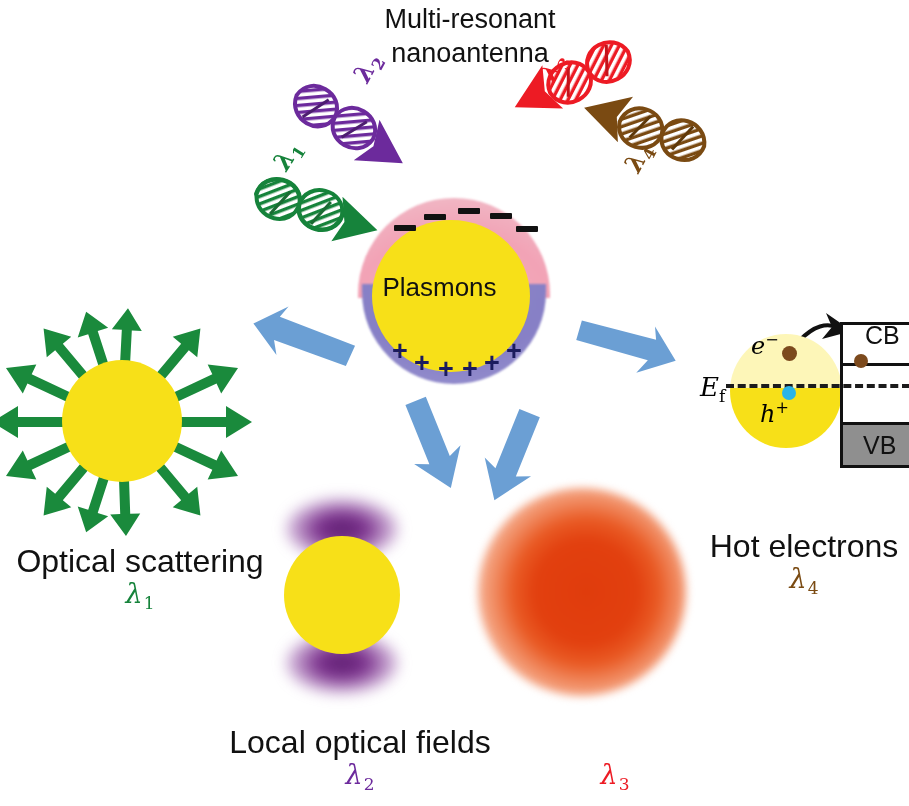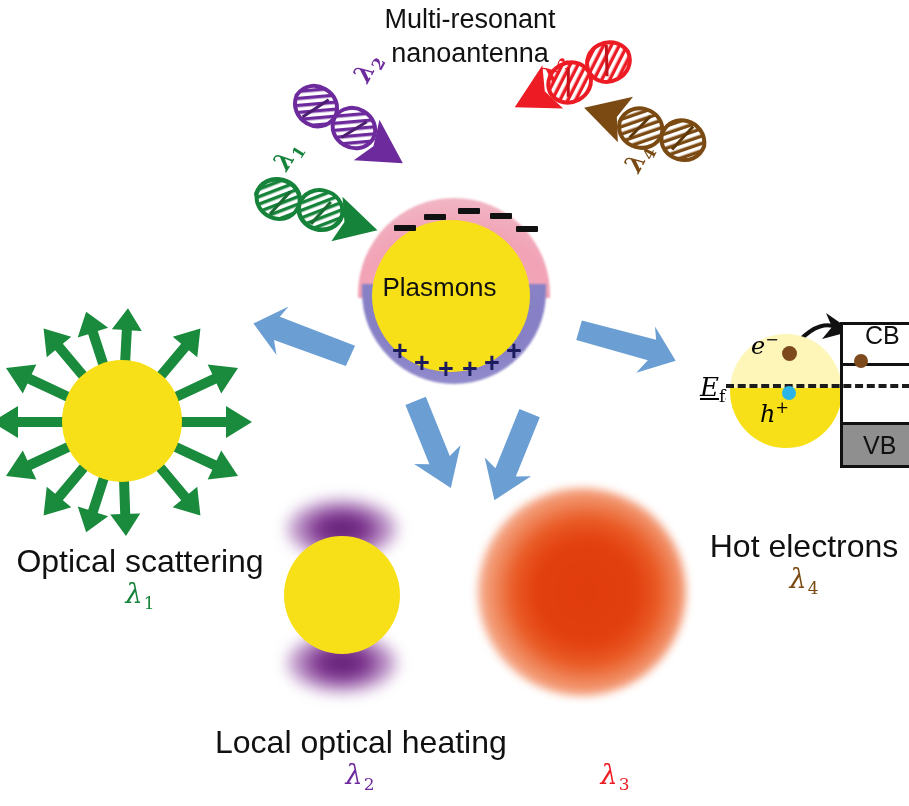--- a/index.html
+++ b/index.html
@@ -268,21 +268,21 @@
   <div class="caption" style="left:0px;top:543px;width:280px;">Optical scattering</div>
   <div class="lam" style="left:0px;top:578px;width:280px;color:#16833b;">
     <span>λ</span><span class="sub">1</span>
   </div>
 
   <div class="abs" id="fields-group">
     <div class="fld-hot" style="left:24px;top:6px;"></div>
     <div class="fld-hot" style="left:24px;top:140px;"></div>
     <div class="fld-core"></div>
   </div>
-  <div class="caption" style="left:215px;top:724px;width:290px;">Local optical heating</div>
+  <div class="caption" style="left:215px;top:724px;width:290px;">Local optical fields</div>
   <div class="lam" style="left:215px;top:759px;width:290px;color:#6c2a9c;">
     <span>λ</span><span class="sub">2</span>
   </div>
 
   <div class="abs" id="heat-group">
     <div class="heat"></div>
   </div>
   <div class="lam" style="left:500px;top:759px;width:230px;color:#ed1b24;">
     <span>λ</span><span class="sub">3</span>
   </div>
@@ -300,21 +300,21 @@
     <div class="e-dot"></div>
     <div class="cb-dot"></div>
     <div class="h-dot"></div>
     <div class="he-lab" style="left:33px;top:24px;">
       <span>e</span><sup>−</sup>
     </div>
     <div class="he-lab" style="left:42px;top:92px;">
       <span>h</span><sup>+</sup>
     </div>
   </div>
-  <div class="he-lab" style="position:absolute;left:700px;top:372px;font-size:26px;text-decoration:underline;">
+  <div class="he-lab" style="position:absolute;left:700px;top:372px;font-size:26px;">
     <span>E</span><span style="font-size:17px;font-style:normal;vertical-align:-0.35em;">f</span>
   </div>
 
   <div class="caption" style="left:699px;top:528px;width:210px;">Hot electrons</div>
   <div class="lam" style="left:699px;top:563px;width:210px;color:#7a4a12;">
     <span>λ</span><span class="sub">4</span>
   </div>
 
 </div>
 

